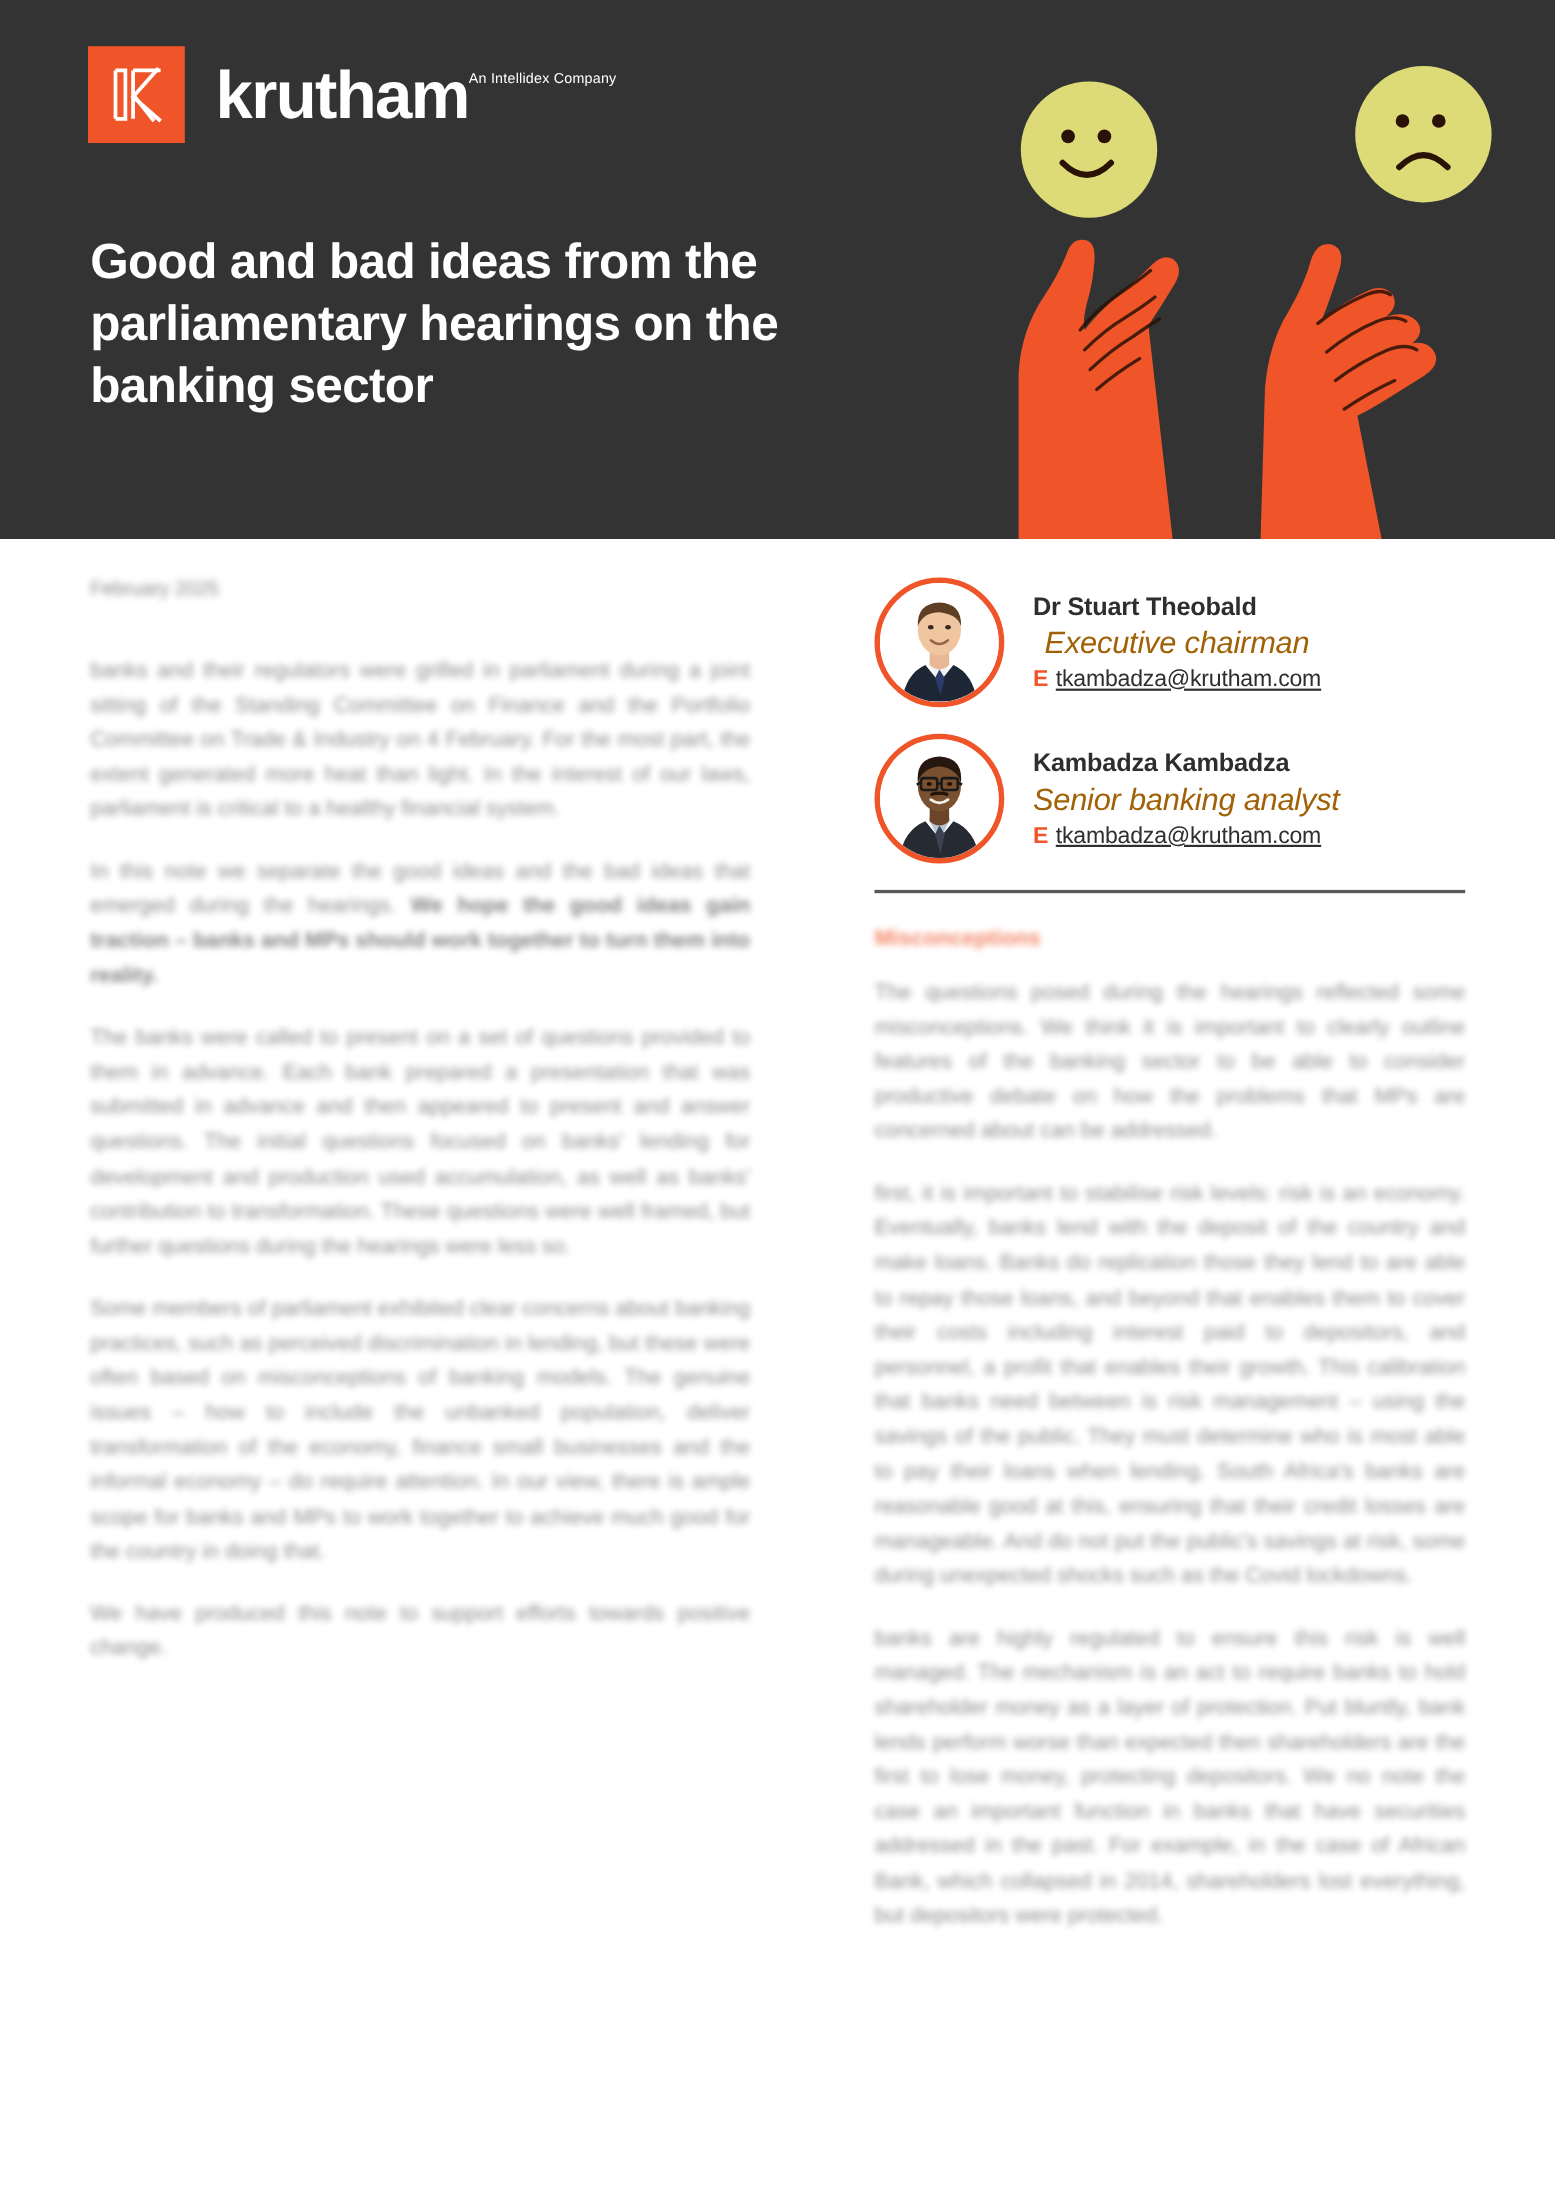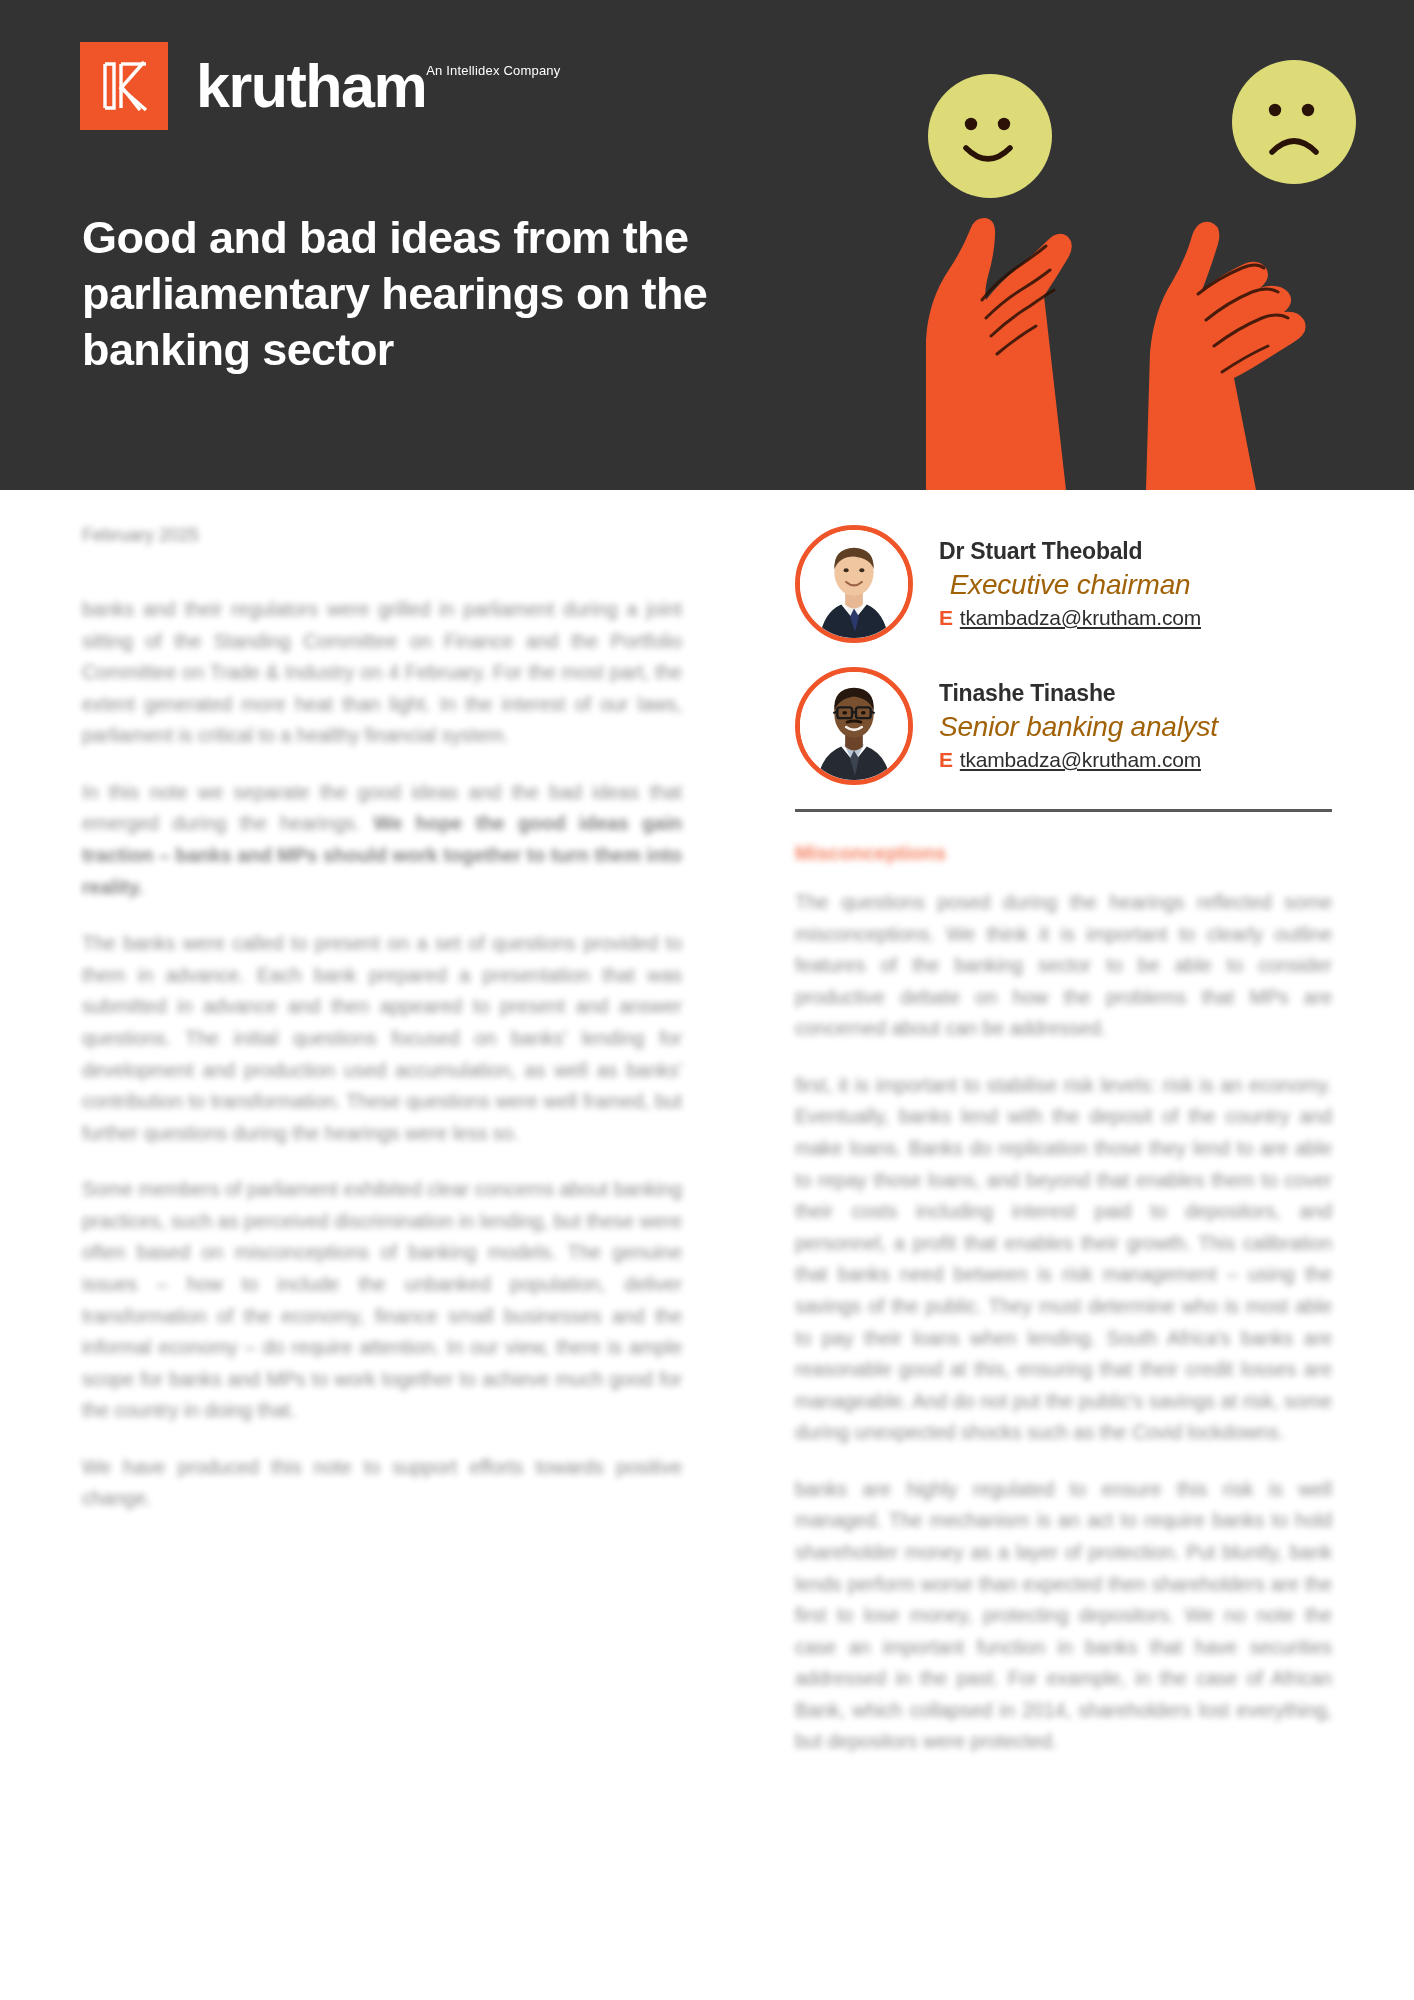--- a/index.html
+++ b/index.html
@@ -352,21 +352,21 @@
               </g>
 
               <ellipse cx="45.5" cy="41.5" rx="2.4" ry="1.9" fill="#1d1208"></ellipse>
               <ellipse cx="64.5" cy="41.5" rx="2.4" ry="1.9" fill="#1d1208"></ellipse>
 
               <path d="M48 51 Q55 49 62 51" fill="none" stroke="#1f130a" stroke-width="3" stroke-linecap="round"></path>
               <path d="M47 56 Q55 62 63 56" fill="none" stroke="#f5f0ea" stroke-width="2.6" stroke-linecap="round"></path>
             </svg>
           </div>
           <div class="author-meta">
-            <div class="author-name">Tinashe Tinashe</div>
+            <div class="author-name">Kambadza Kambadza</div>
             <div class="author-role">Senior banking analyst</div>
             <div class="author-email">
               <span class="email-flag">E</span>
               <span class="email-addr">tkambadza@krutham.com</span>
             </div>
           </div>
         </div>
       </div>
 
       <div class="divider"></div>

